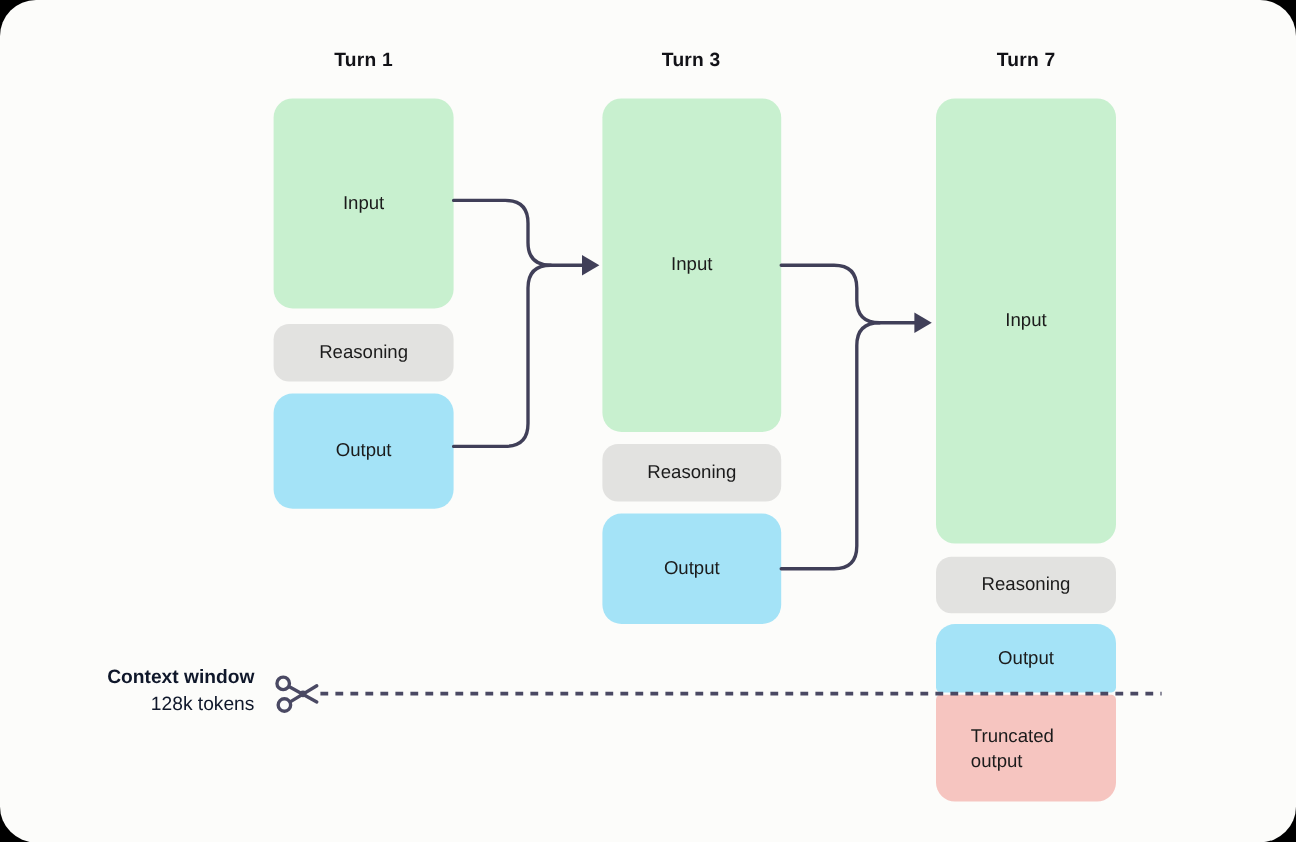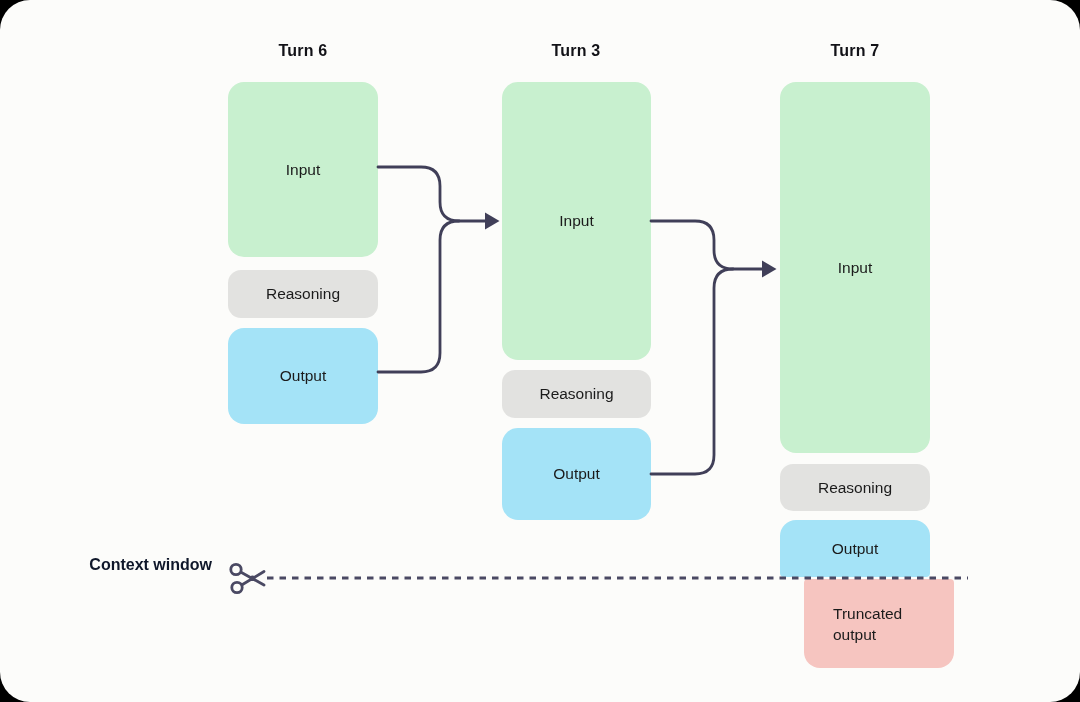--- a/index.html
+++ b/index.html
@@ -30,21 +30,21 @@
   .ctx-label{position:absolute;left:62px;top:553px;width:150px;text-align:right;
              color:#0f172a;font-size:16px;line-height:23px;}
   .ctx-label .l1{font-weight:700;}
 </style>
 </head>
 <body>
 
 <div class="stage">
   <div class="card" style="background: rgb(252, 252, 250);">
 
-    <div class="col-title t1">Turn 6</div>
+    <div class="col-title t1">Turn 1</div>
     <div class="col-title t2">Turn 3</div>
     <div class="col-title t3">Turn 7</div>
 
     <div class="blk c1-input" style="background: rgb(200, 240, 207);">
       <span>Input</span>
     </div>
     <div class="blk c1-reasoning" style="background: rgb(226, 226, 224);">
       <span>Reasoning</span>
     </div>
     <div class="blk c1-output" style="background: rgb(164, 227, 247);">
@@ -63,26 +63,27 @@
 
     <div class="blk c3-input" style="background: rgb(200, 240, 207);">
       <span>Input</span>
     </div>
     <div class="blk c3-reasoning" style="background: rgb(226, 226, 224);">
       <span>Reasoning</span>
     </div>
     <div class="blk c3-output" style="background: rgb(164, 227, 247);">
       <span>Output</span>
     </div>
-    <div class="blk c3-truncated" style="background: rgb(246, 197, 192); margin-left: 24px;">
+    <div class="blk c3-truncated" style="background: rgb(246, 197, 192);">
       <span class="wrap">Truncated output</span>
     </div>
 
     <div class="ctx-label">
       <div class="l1">Context window</div>
+      <div class="l2">128k tokens</div>
     </div>
 
     <svg class="svg-layer" viewBox="0 0 1080 702">
 
       <path d="M 378 167 L 421 167 Q 440 167 440 186 L 440 202 Q 440 221 459 221 L 487 221" fill="none" stroke-width="2.8" stroke-linecap="round" stroke="#403f58"></path>
       <path d="M 378 372 L 421 372 Q 440 372 440 353 L 440 240 Q 440 221 459 221" fill="none" stroke-width="2.8" stroke-linecap="round" stroke="#403f58"></path>
       <polygon points="485,212.5 499.5,221 485,229.5" fill="#403f58"></polygon>
 
       <path d="M 651 221 L 695 221 Q 714 221 714 240 L 714 250 Q 714 269 733 269 L 764 269" fill="none" stroke-width="2.8" stroke-linecap="round" stroke="#403f58"></path>
       <path d="M 651 474 L 695 474 Q 714 474 714 455 L 714 288 Q 714 269 733 269" fill="none" stroke-width="2.8" stroke-linecap="round" stroke="#403f58"></path>

